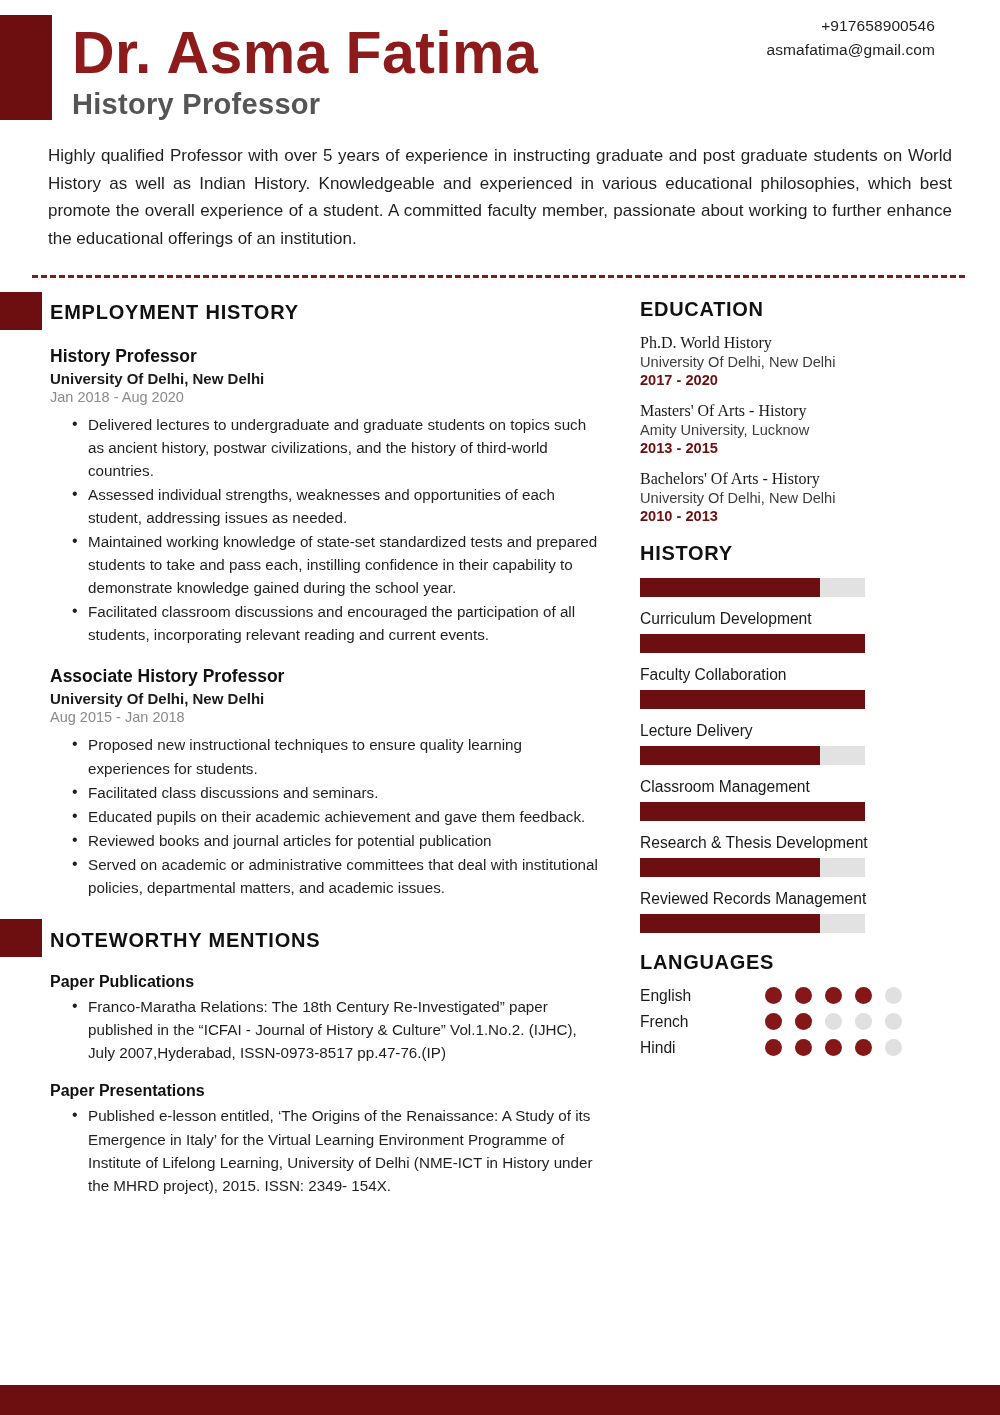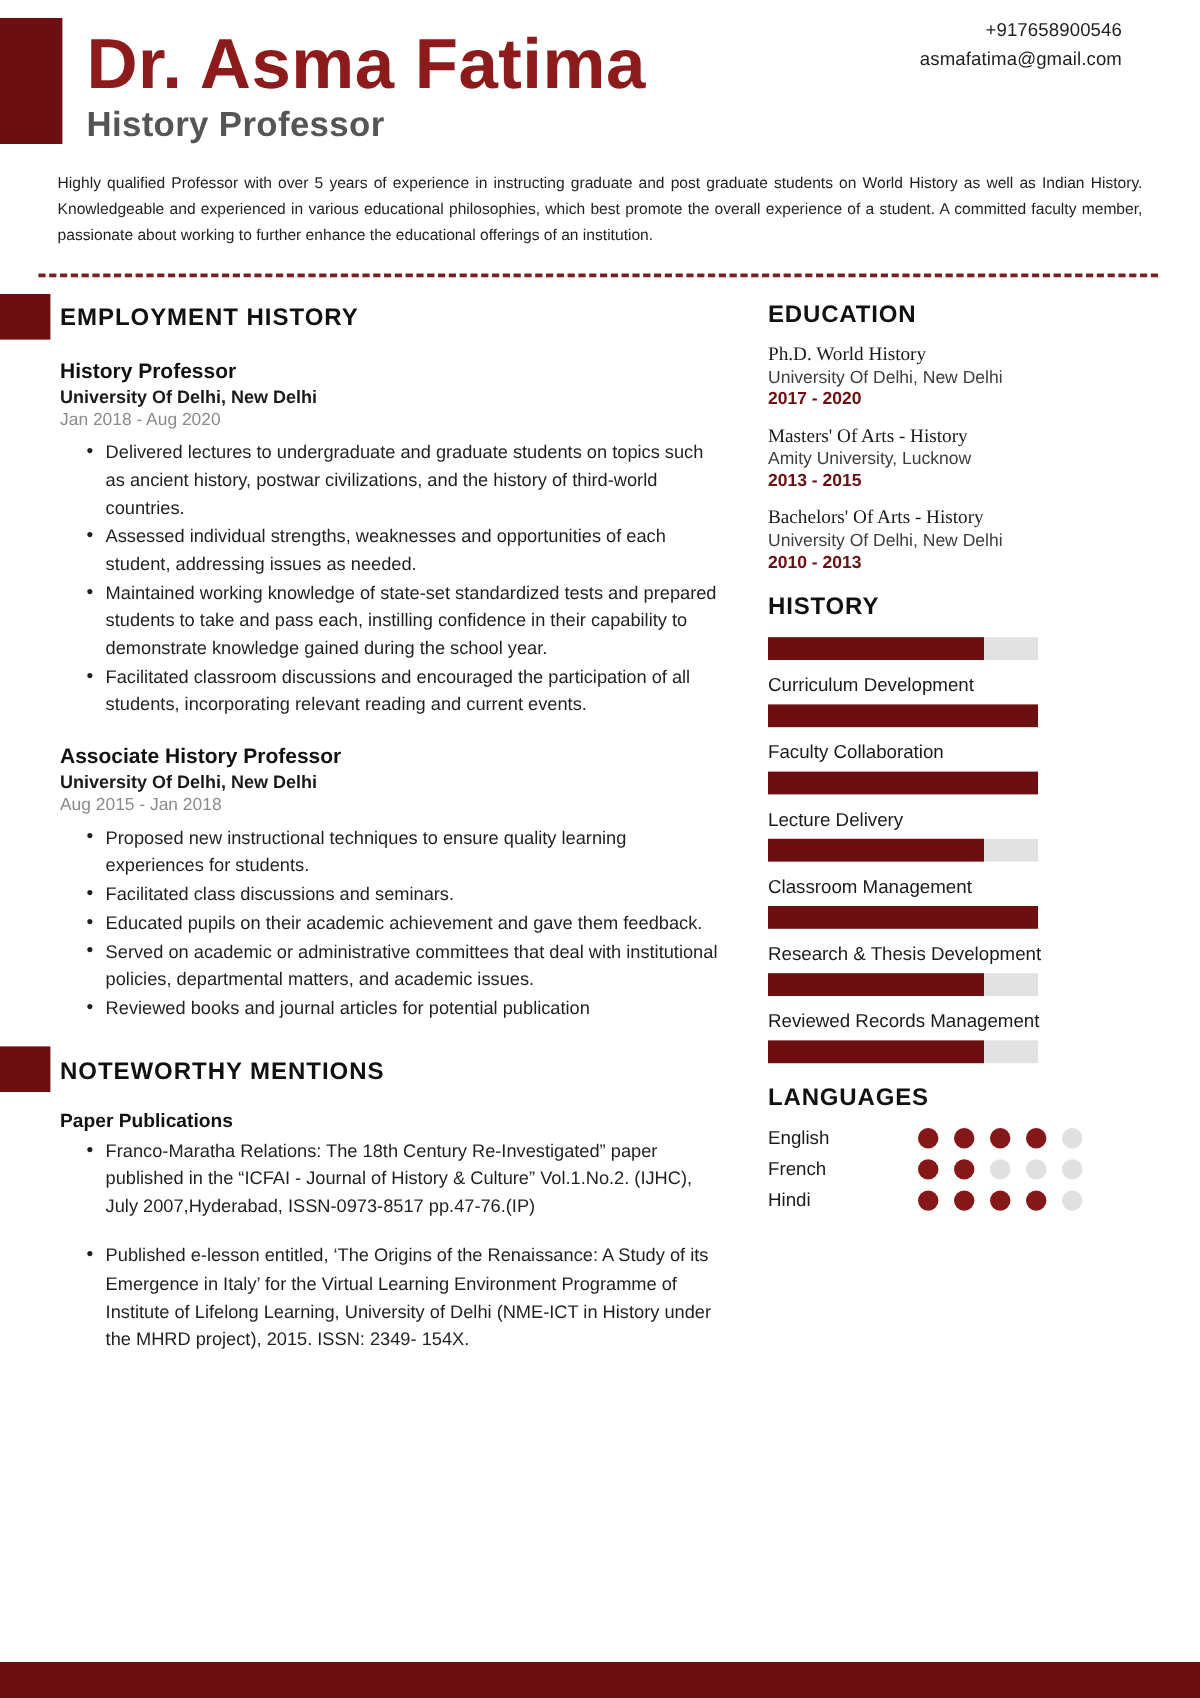--- a/index.html
+++ b/index.html
@@ -46,21 +46,21 @@
     font-size: 29px;
     font-weight: bold;
     color: #555555;
     letter-spacing: .3px;
     margin-top: 4px;
     line-height: 1.1;
   }
 
   .summary {
     margin: 22px 48px 0 48px;
-    font-size: 13px;
+    font-size: 17px;
     line-height: 1.62;
     color: #1f1f1f;
     text-align: justify;
   }
 
   .dashed-divider {
     margin: 22px 35px 0 32px;
     border-top: 3px dashed #7a1f20;
     height: 0;
   }
@@ -228,39 +228,40 @@
         </div>
 
         <div class="job">
           <div class="job-role">Associate History Professor</div>
           <div class="job-org">University Of Delhi, New Delhi</div>
           <div class="job-dates">Aug 2015 - Jan 2018</div>
           <ul class="bullets">
             <li>Proposed new instructional techniques to ensure quality learning experiences for students.</li>
             <li>Facilitated class discussions and seminars.</li>
             <li>Educated pupils on their academic achievement and gave them feedback.</li>
+            <li>Reviewed books and journal articles for potential publication</li>
             <li>Served on academic or administrative committees that deal with institutional policies, departmental matters, and academic issues.</li>
-            <li>Reviewed books and journal articles for potential publication</li>
           </ul>
         </div>
       </div>
 
       <div class="section-head" style="margin-top:18px;">
         <div class="section-square"></div>
         <div class="section-title">NOTEWORTHY MENTIONS</div>
       </div>
 
       <div class="left-inner">
         <div class="sub-block">
           <div class="sub-head">Paper Publications</div>
           <ul class="bullets">
             <li>Franco-Maratha Relations: The 18th Century Re-Investigated” paper published in the “ICFAI - Journal of History &amp; Culture” Vol.1.No.2. (IJHC), July 2007,Hyderabad, ISSN-0973-8517 pp.47-76.(IP)</li>
           </ul>
         </div>
         <div class="sub-block">
+          <div class="sub-head">Paper Presentations</div>
           <ul class="bullets">
             <li>Published e-lesson entitled, ‘The Origins of the Renaissance: A Study of its Emergence in Italy’ for the Virtual Learning Environment Programme of Institute of Lifelong Learning, University of Delhi (NME-ICT in History under the MHRD project), 2015. ISSN: 2349- 154X.</li>
           </ul>
         </div>
       </div>
     </div>
 
     <div class="col-right">
 
       <div class="side-section">

